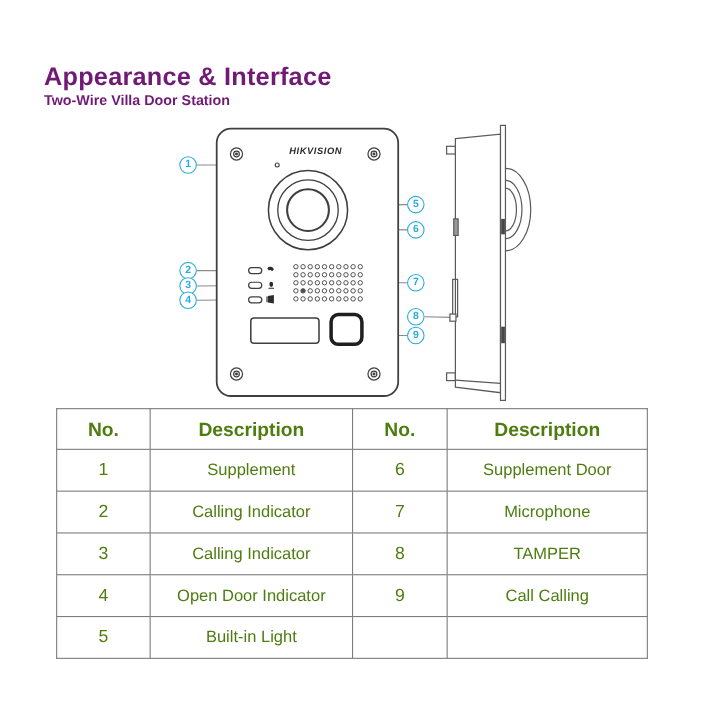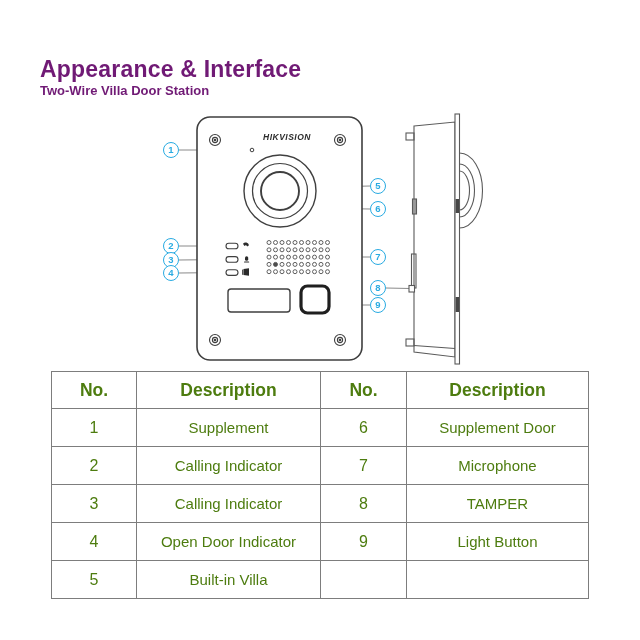--- a/index.html
+++ b/index.html
@@ -227,22 +227,22 @@
     <tr>
       <td class="num">3</td>
       <td>Calling Indicator</td>
       <td class="num">8</td>
       <td>TAMPER</td>
     </tr>
     <tr>
       <td class="num">4</td>
       <td>Open Door Indicator</td>
       <td class="num">9</td>
-      <td>Light Button</td>
+      <td>Call Calling</td>
     </tr>
     <tr>
       <td class="num">5</td>
-      <td>Built-in Villa</td>
+      <td>Built-in Light</td>
       <td class="num"></td>
       <td></td>
     </tr>
   </tbody>
 </table>
 
 </body></html>

